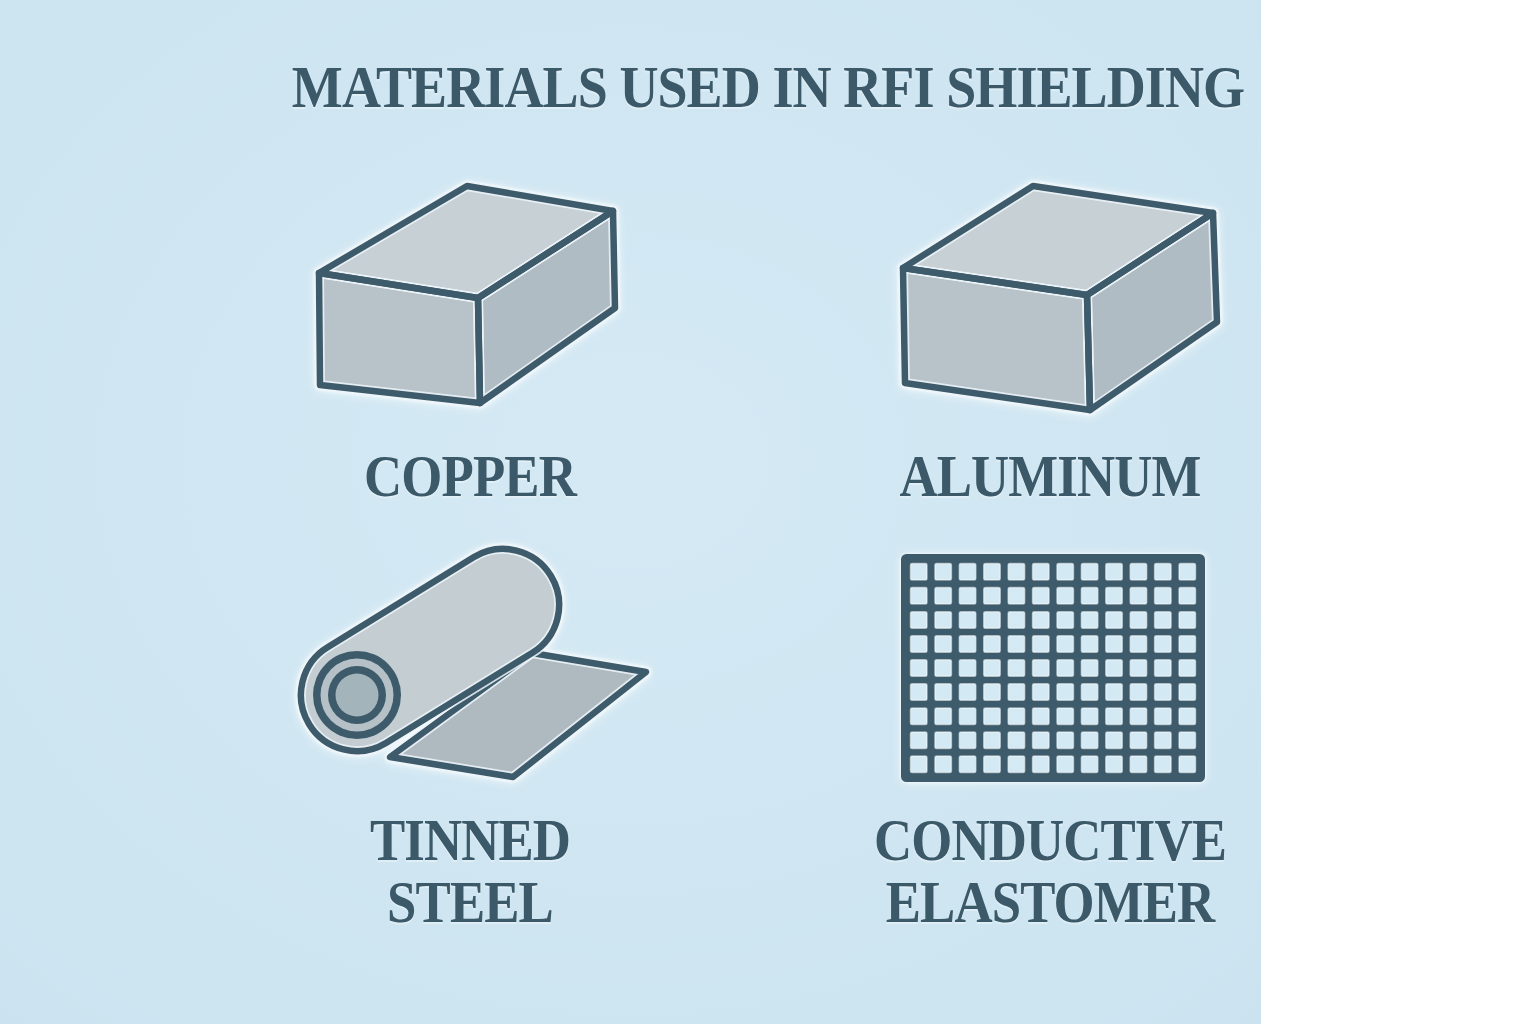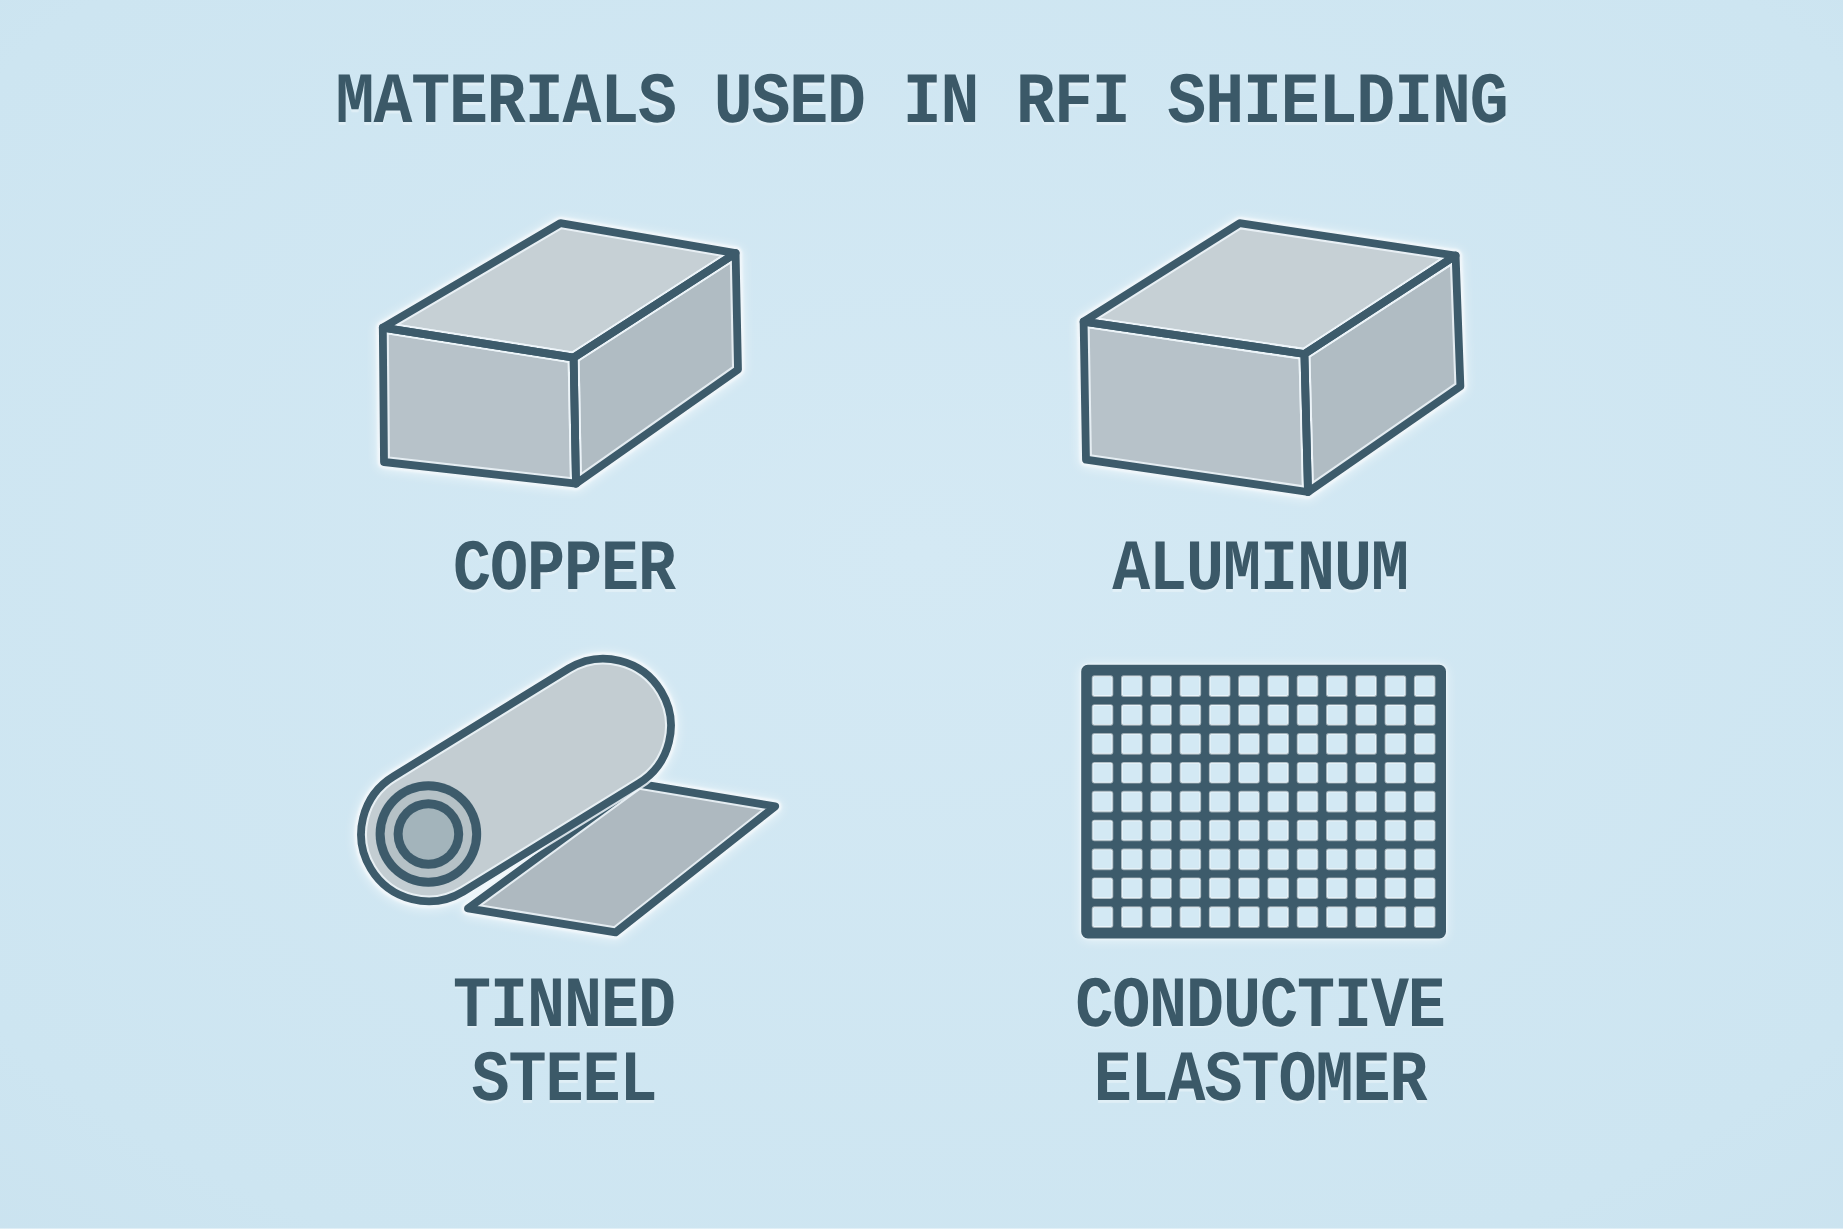--- a/index.html
+++ b/index.html
@@ -1,21 +1,21 @@
 <!DOCTYPE html>
 <html style="--background: #cde5f1; --ink: #3b5968; --line: #3d5b6b; --block-top: #c6d0d5; --block-front: #b7c2c9; --block-side: #b0bcc3; --roll-body: #c3cdd2; --sheet: #aeb9c0; --ring-gray: #b5c1c6; --ring-core: #a3b4bb; --mesh-bar: #3d5b6b; --mesh-hole: #d3e9f4;"><head>
 <meta charset="utf-8">
 <style>
   html,body{margin:0;padding:0;}
   .stage{
     position:relative;
-    width:1536px;height:1024px;
+    width:1261px;height:1024px;
     overflow:hidden;
     background:radial-gradient(115% 115% at 50% 45%, #d4e9f4 0%, #cde5f1 55%, #c3dcea 100%);
-    font-family:Liberation Mono, monospace;
+    font-family:Liberation Serif, serif;
   }
   .title{
     position:absolute;left:0;top:57px;width:1536px;
     text-align:center;
     font-size:60px;line-height:60px;font-weight:bold;
     color:var(--ink);
     letter-spacing:-1px;
     transform:scaleX(0.9);
     text-shadow:0 2px 1px rgba(255,255,255,0.35);
     white-space:nowrap;

